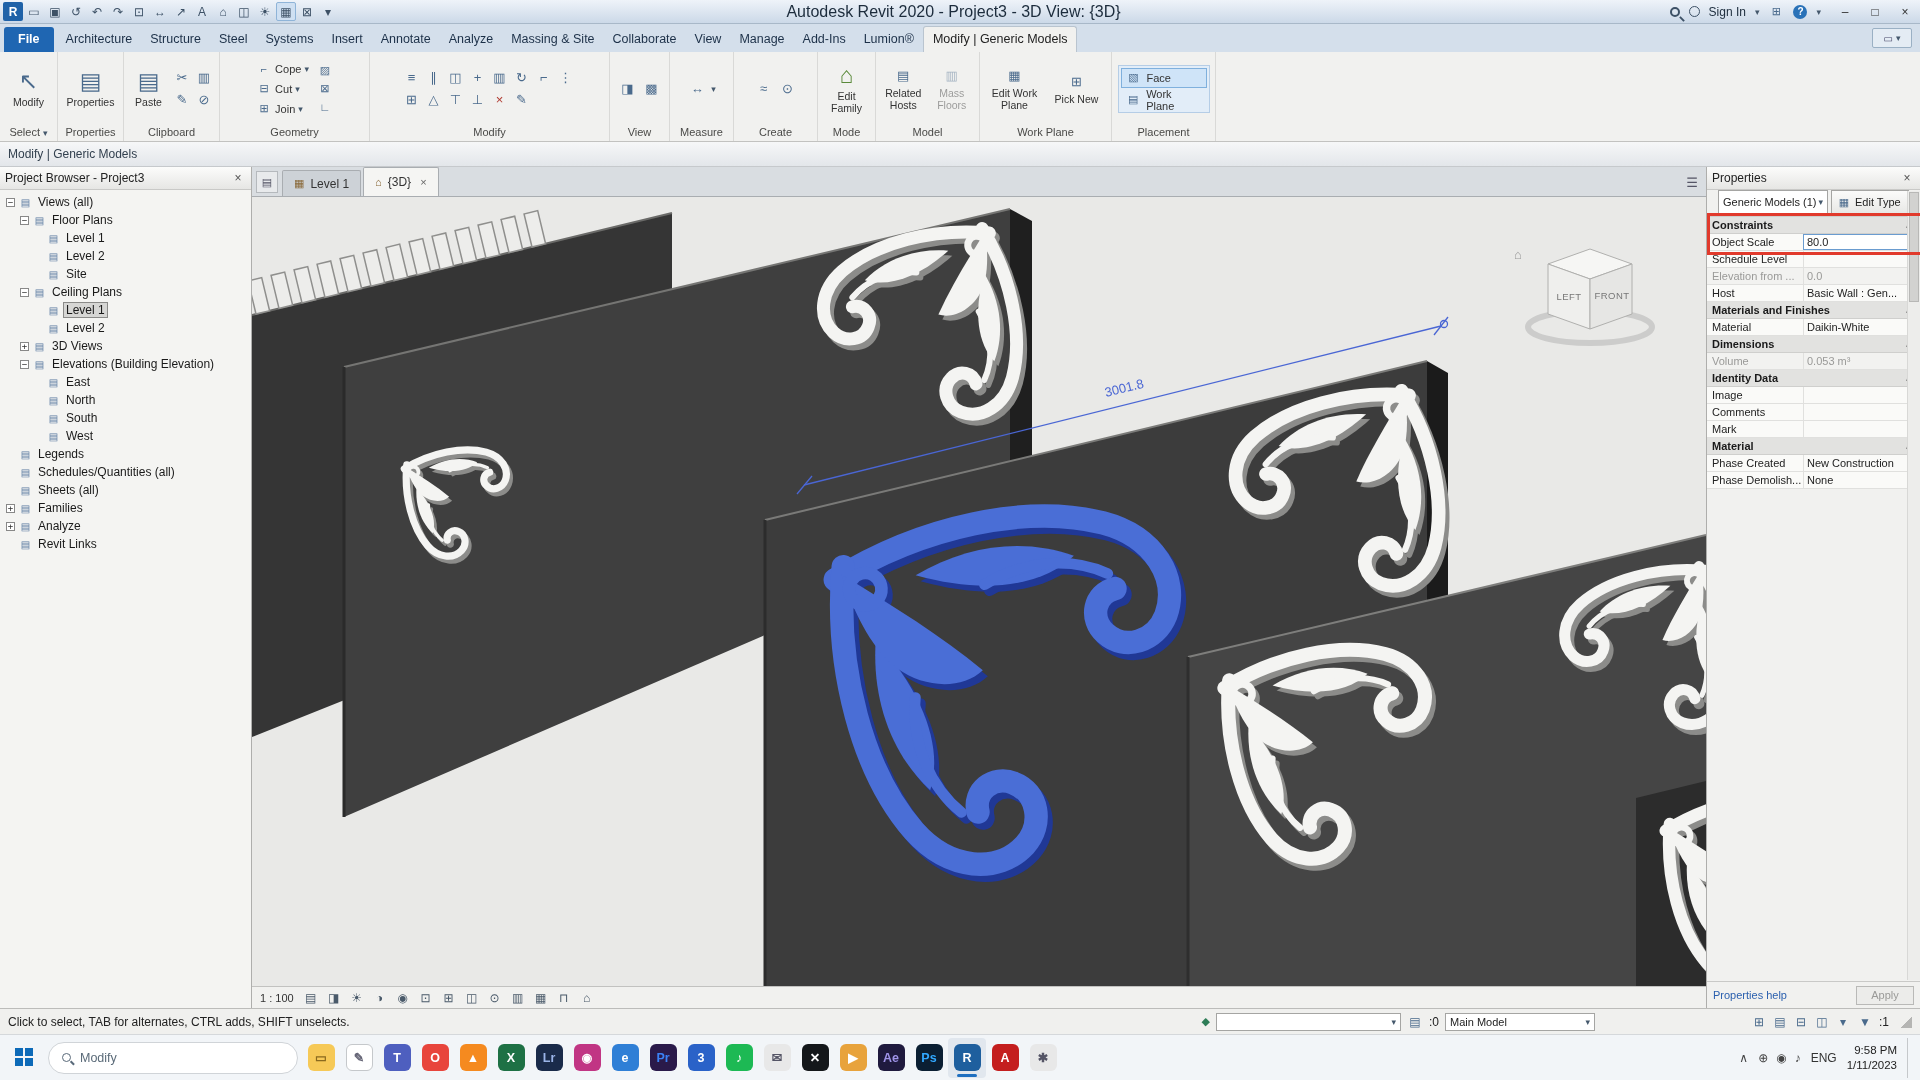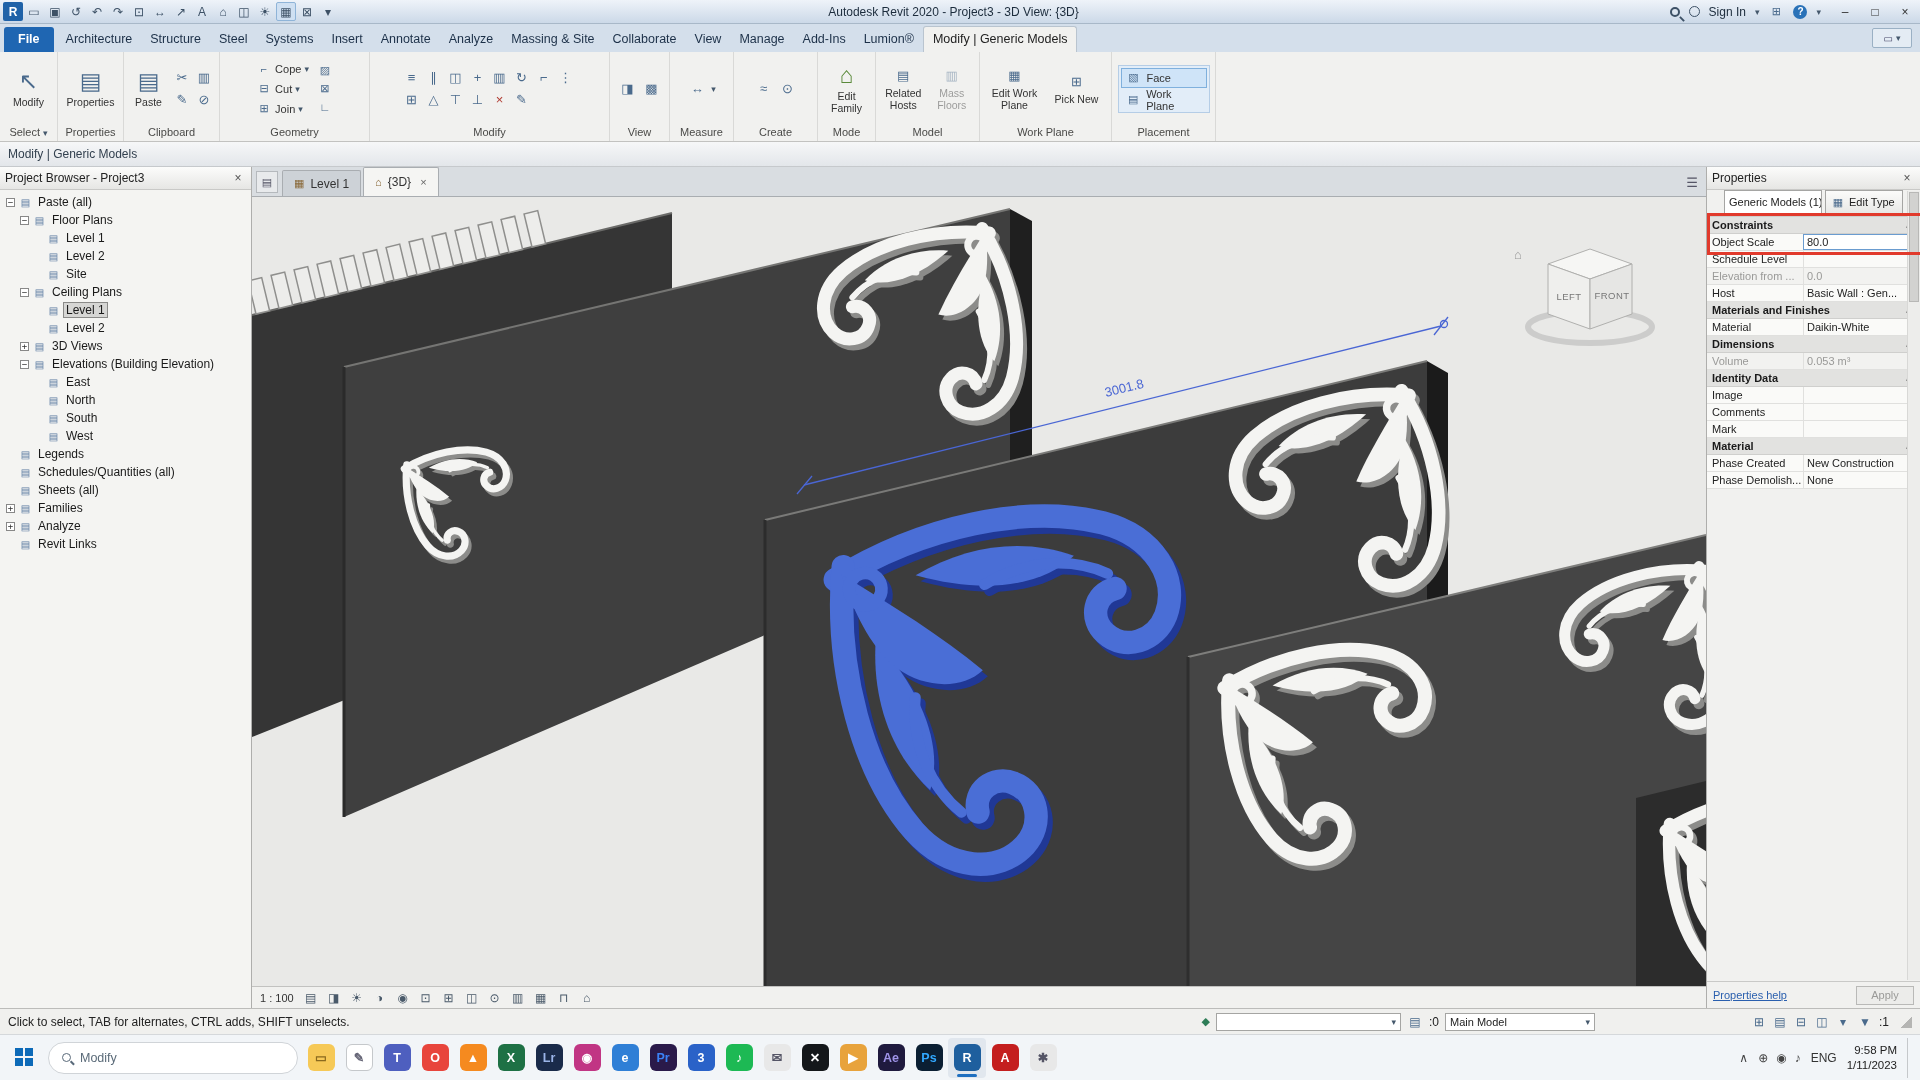--- a/index.html
+++ b/index.html
@@ -6,21 +6,21 @@
 html,body{width:1920px;height:1080px;overflow:hidden}
 body{font-family:"Liberation Sans",sans-serif;background:#dcdcda;font-size:12px;color:#222}
 #root{position:relative;width:1920px;height:1080px;background:#ececea;overflow:hidden}
 
 
 .titlebar{position:absolute;top:0;left:0;width:100%;height:24px;background:linear-gradient(#eef3f9,#ccd9e8);border-bottom:1px solid #a8b8c8;display:flex;align-items:center;z-index:50}
 .qat{display:flex;align-items:center;gap:1px;padding-left:3px;z-index:2}
 .qicon{min-width:20px;height:19px;display:flex;align-items:center;justify-content:center;font-size:12px;color:#3d5166}
 .qicon.logo{background:#1f62a8;color:#fff;font-weight:bold;border-radius:2px;width:20px}
 .qicon.hl{background:#cfe0f2;border:1px solid #8fb4d8;border-radius:2px}
-.tb-title{position:absolute;left:0;right:13px;text-align:center;font-size:12px;color:#1c2c3c;pointer-events:none}
+.tb-title{position:absolute;left:0;right:13px;text-align:center;font-size:16px;color:#1c2c3c;pointer-events:none}
 .tb-right{margin-left:auto;display:flex;align-items:center;gap:9px;height:100%;padding-right:0;z-index:2}
 .searchlens{width:10px;height:10px;border:2px solid #3d5166;border-radius:50%;position:relative}
 .searchlens::after{content:"";position:absolute;width:6px;height:2px;background:#3d5166;transform:rotate(45deg);left:7px;top:9px}
 .userico{width:11px;height:11px;border:1.5px solid #3d5166;border-radius:50%}
 .tb-txt{font-size:12px;color:#1c2c3c}
 .car{font-size:9px;color:#44586c}
 .helpico{width:14px;height:14px;border-radius:50%;background:#2a72b8;color:#fff;font-size:10px;display:flex;align-items:center;justify-content:center;font-weight:bold}
 .winbtns{display:flex;height:100%}
 .winbtn{width:30px;height:100%;display:flex;align-items:center;justify-content:center;color:#333;font-size:12px}
 
@@ -97,38 +97,38 @@
 .dim text{fill:#4a66d4;font-size:13px;font-family:"Liberation Sans",sans-serif}
 .vcfaces polygon{stroke:#b0b0ae;stroke-width:1}
 .vctext{fill:#777;font-size:9.5px;letter-spacing:.5px;text-anchor:middle;font-family:"Liberation Sans",sans-serif}
 .ring{fill:none;stroke:#cccccb;stroke-width:6}
 
 
 .props{position:absolute;top:167px;left:1706px;width:214px;height:841px;background:#f1f1ef;border-left:1px solid #aeaeac}
 .typecard{height:44px;margin:3px;background:#fff;border:1px solid #b5b5b3;display:flex;align-items:center;gap:6px;padding:0 4px}
 .thumb{width:34px;height:34px;border:1px solid #d8d8d6;display:flex;align-items:center;justify-content:center;flex:none}
 .typename{flex:1;font-size:12px;color:#222;overflow:hidden;white-space:nowrap}
-.filterrow{height:24px;margin:0 17px 2px;display:flex;gap:3px}
+.filterrow{height:24px;margin:0 11px 2px;display:flex;gap:3px}
 .combo{flex:1;border:1px solid #a5a5a3;background:#fff;display:flex;align-items:center;font-size:11px;padding:0 4px;color:#222;white-space:nowrap;overflow:hidden}
 .combo .car{margin-left:auto}
 .etbtn{width:78px;border:1px solid #a5a5a3;background:linear-gradient(#fbfbfa,#e8e8e6);display:flex;align-items:center;gap:3px;font-size:11px;padding:0 4px;color:#222;white-space:nowrap}
 .pgridwrap{position:relative;border-top:1px solid #cfcfcd;margin-right:4px}
 .prow{display:flex;height:17px;border-bottom:1px solid #e0e0de;font-size:11px;align-items:center;background:#fafaf8}
 .prow.section{background:#e2e2e0;font-weight:bold;justify-content:space-between;padding:0 5px;color:#1a1a1a;border-bottom:1px solid #cfcfcd}
 .prow.section .chev{font-weight:normal;font-size:8px;color:#666}
 .plab{width:96px;padding-left:5px;color:#222;overflow:hidden;white-space:nowrap;flex:none}
 .pval{flex:1;height:100%;border-left:1px solid #e0e0de;display:flex;align-items:center;padding:0 3px;overflow:hidden;white-space:nowrap;color:#222}
 .prow.gray{background:#f2f2f0}
 .prow.gray .plab,.prow.gray .pval{color:#9a9a98}
 .prow.edit .pval{background:#fff;border:1px solid #6a9cd0;margin:1px 1px 1px 0}
 .redbox{position:absolute;left:0;right:-13px;top:-4px;height:42px;border:3px solid #e13a2c;pointer-events:none;z-index:4}
 .pscroll{position:absolute;top:24px;right:0;width:13px;bottom:28px;background:#ededeb;border-left:1px solid #d8d8d6}
 .pthumb{margin:1px;height:110px;background:#d2d2d0;border:1px solid #b8b8b6}
 .pfoot{position:absolute;bottom:0;left:0;right:0;height:27px;border-top:1px solid #c9c9c7;display:flex;align-items:center;padding:0 6px;background:#f1f1ef}
-.plink{color:#2a5fae;text-decoration:underline;font-size:11px}
+.plink{color:#2a5fae;font-size:11px}
 .applybtn{margin-left:auto;width:58px;height:19px;border:1px solid #b9b9b7;background:#ececea;color:#9a9a98;font-size:11px;display:flex;align-items:center;justify-content:center}
 
 
 .statusbar{position:absolute;top:1008px;left:0;width:100%;height:26px;background:#f0f0ee;border-top:1px solid #bcbcba;display:flex;align-items:center;padding:0 8px;font-size:12px;color:#222;gap:6px;z-index:20}
 .sspacer{flex:1}
 .scombo{width:185px;height:18px;border:1px solid #a5a5a3;background:#fff;display:flex;align-items:center;padding:0 4px;font-size:11px;color:#222}
 .scombo.small{width:150px}
 .sico{font-size:12px;color:#4a6a8c;width:16px;text-align:center}
 .wsico{color:#2e7d57;font-size:11px}
 .statmini{display:flex;gap:5px;margin-left:150px}
@@ -379,21 +379,21 @@
 
   <div class="browser">
     <div class="phead">
       <span>Project Browser - Project3</span>
       <span class="hx">×</span>
     </div>
     <div class="tree" id="tree">
         <div class="trow" style="padding-left: 6px;">
           <span class="texp">−</span>
           <span class="tico">▤</span>
-          <span class="tlab">Paste (all)</span>
+          <span class="tlab">Views (all)</span>
         </div>
         <div class="trow" style="padding-left: 20px;">
           <span class="texp">−</span>
           <span class="tico">▤</span>
           <span class="tlab">Floor Plans</span>
         </div>
         <div class="trow" style="padding-left: 34px;">
           <span class="tspace"></span>
           <span class="tico">▤</span>
           <span class="tlab">Level 1</span>

